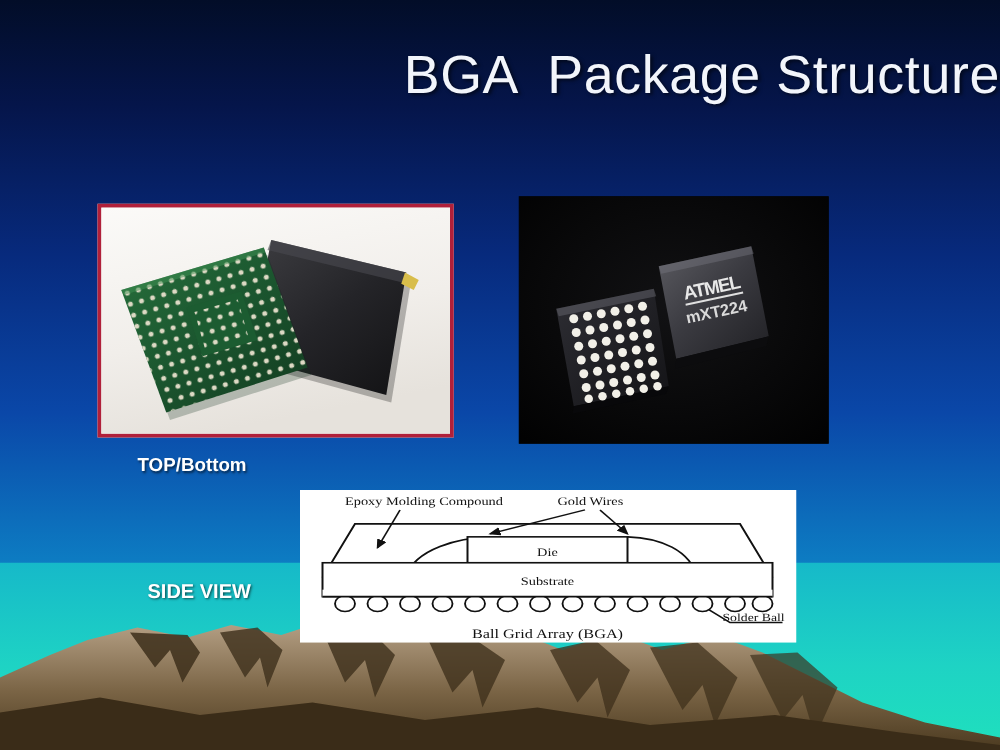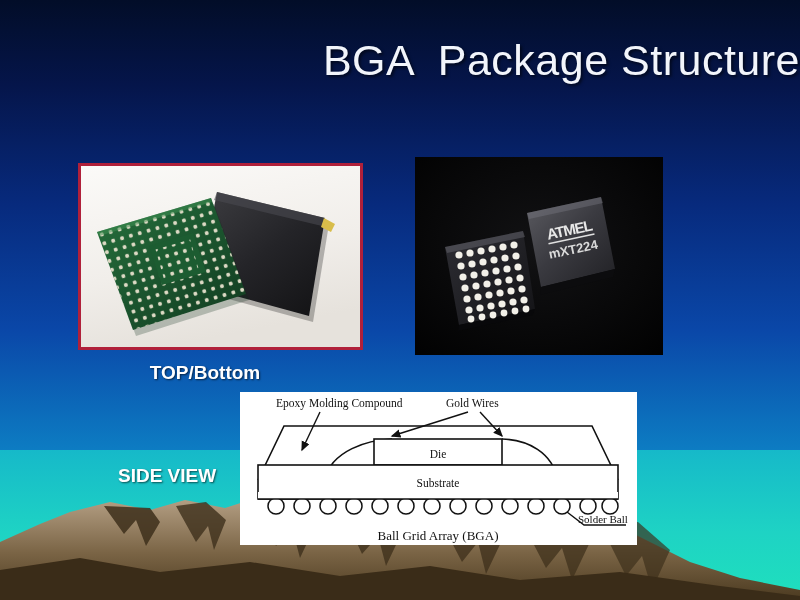--- a/index.html
+++ b/index.html
@@ -71,44 +71,44 @@
     overflow: hidden;
   }
   .photo-svg { display: block; width: 100%; height: 100%; }
 
   
   .label-topbottom {
     position: absolute;
     left: 110px;
     top: 362px;
     width: 190px;
-    text-align: center;
+    text-align: left;
     color: #ffffff;
-    font-size: 19px;
+    font-size: 15px;
     font-weight: bold;
     line-height: 22px;
     text-shadow: 1px 1px 2px rgba(0,0,0,0.6);
   }
   .label-sideview {
     position: absolute;
     left: 118px;
     top: 465px;
     color: #ffffff;
-    font-size: 19px;
+    font-size: 16px;
     font-weight: bold;
     text-shadow: 1px 1px 2px rgba(0,0,0,0.6);
   }
 
   
   .diagram-panel {
     position: absolute;
     left: 240px;
     top: 392px;
     width: 397px;
-    height: 153px;
+    height: 122px;
     background: #ffffff;
     overflow: hidden;
   }
   .diagram-svg { display: block; width: 100%; height: 100%; }
   .dg-text {
     font-family: "Liberation Serif", serif;
     fill: #111111;
   }
 </style>
 </head>

